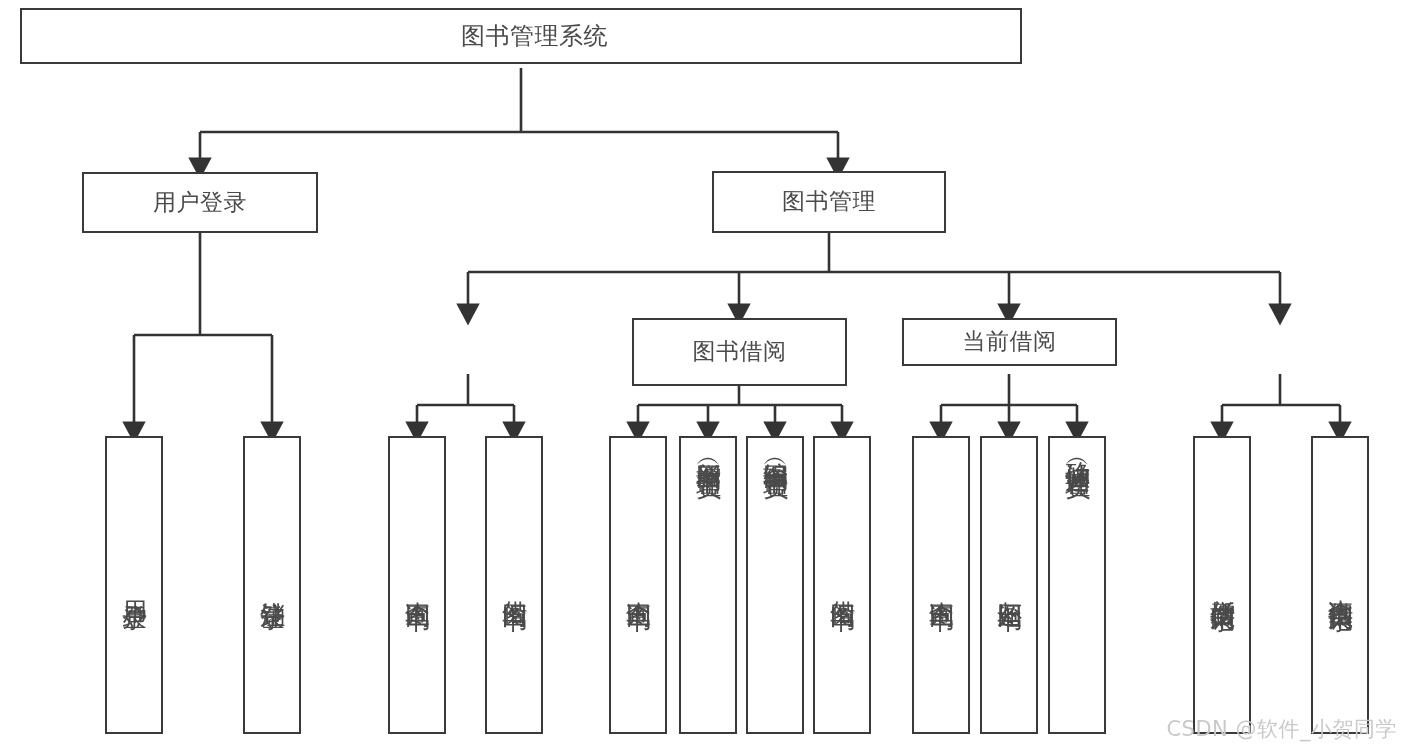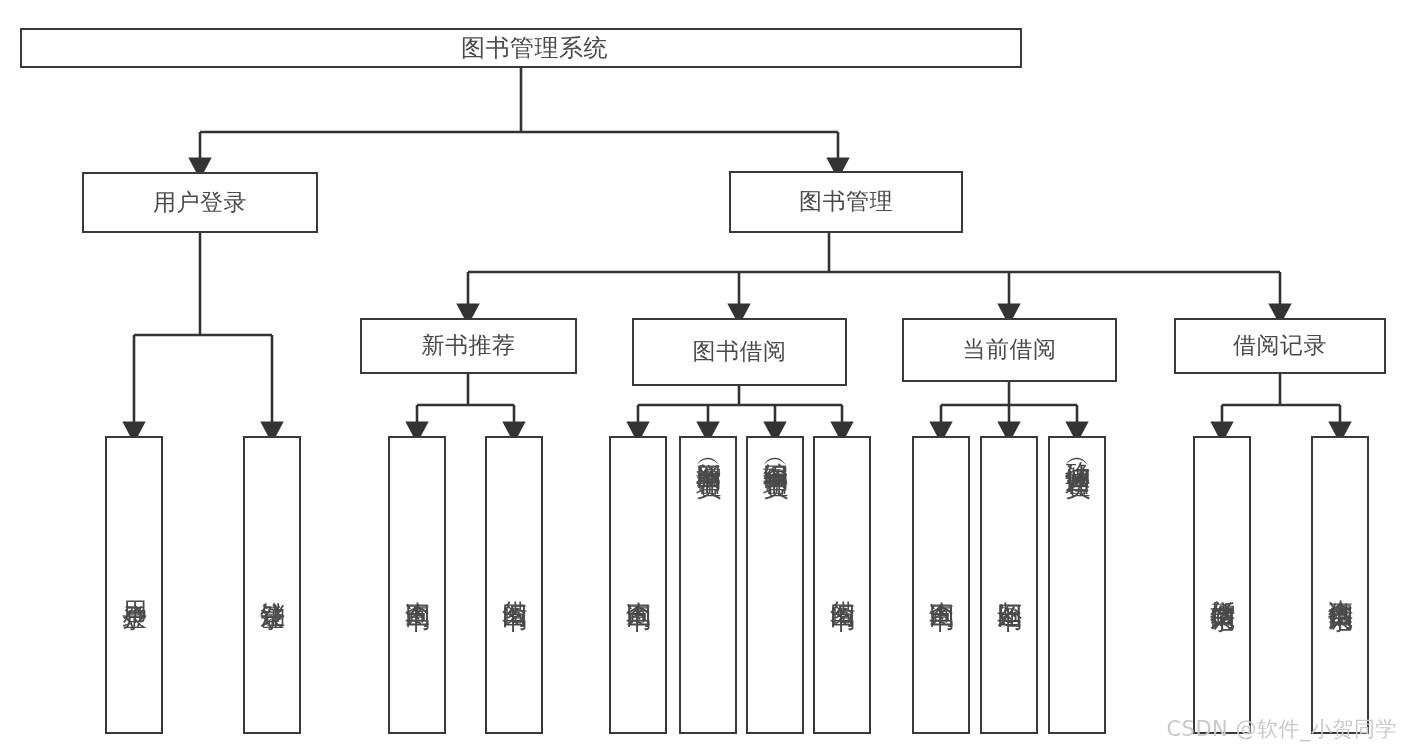--- a/index.html
+++ b/index.html
@@ -124,47 +124,41 @@
       <path d="M1009,405 L1009,424" marker-end="url(#arrow)"></path>
       <path d="M1077,405 L1077,424" marker-end="url(#arrow)"></path>
 
       <path d="M1280,374 L1280,405"></path>
       <path d="M1222,405 L1340,405"></path>
       <path d="M1222,405 L1222,424" marker-end="url(#arrow)"></path>
       <path d="M1340,405 L1340,424" marker-end="url(#arrow)"></path>
     </g>
   </svg>
 
-  <div class="node root horizontal" style="left:20px; top:28px; width:1002px; height:40px;padding-left:27px;">
+  <div class="node root horizontal" style="left:20px; top:8px; width:1002px; height:56px;padding-left:27px;">
     <span class="label">图书管理系统</span>
   </div>
 
   <div class="node horizontal" style="left:82px; top:172px; width:236px; height:61px;">
     <span class="label">用户登录</span>
   </div>
 
-  <div class="node horizontal" style="left:712px; top:171px; width:234px; height:62px;margin-left:17px;">
+  <div class="node horizontal" style="left:712px; top:171px; width:234px; height:62px;">
     <span class="label">图书管理</span>
   </div>
 
-  <div class="node horizontal" style="left:360px; top:318px; width:217px; height:56px;">
-    <span class="label">新书推荐</span>
-  </div>
 
   <div class="node horizontal" style="left:632px; top:318px; width:215px; height:68px;">
     <span class="label">图书借阅</span>
   </div>
 
-  <div class="node horizontal" style="left:902px; top:318px; width:215px; height:64px;">
+  <div class="node horizontal" style="left:902px; top:318px; width:215px; height:48px;">
     <span class="label">当前借阅</span>
   </div>
 
-  <div class="node horizontal" style="left:1174px; top:318px; width:212px; height:56px;">
-    <span class="label">借阅记录</span>
-  </div>
 
   <div class="node vertical centered" style="left:105px; top:436px; width:58px; height:298px;">
     <span class="label">用户登录</span>
   </div>
 
   <div class="node vertical centered" style="left:243px; top:436px; width:58px; height:298px;">
     <span class="label">注销登录</span>
   </div>
 
   <div class="node vertical centered" style="left:388px; top:436px; width:58px; height:298px;">

